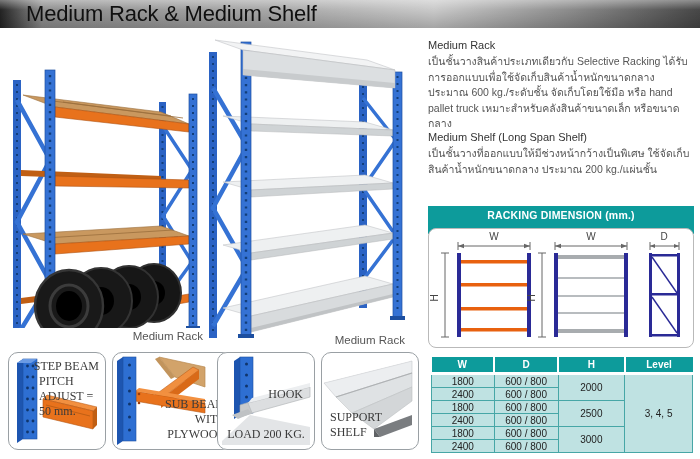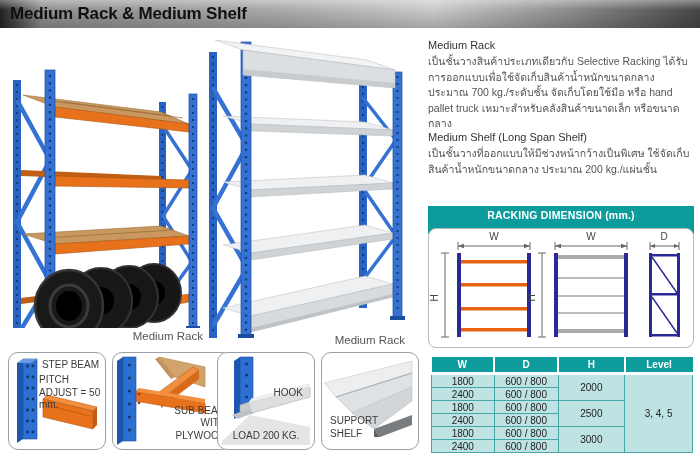--- a/index.html
+++ b/index.html
@@ -4,22 +4,22 @@
 <style>
   html,body{margin:0;padding:0;background:#fff;}
   .page{position:relative;width:700px;height:459px;background:#ffffff;overflow:hidden;
         font-family:"Liberation Sans","DejaVu Sans",sans-serif;}
 
   
   .header-bar{position:absolute;left:0;top:0;width:700px;height:28px;
     background:
       linear-gradient(180deg, rgba(255,255,255,.38), rgba(255,255,255,0) 35%, rgba(0,0,0,.18)),
       linear-gradient(90deg,#232323 0%,#8f8f8f 6%,#a9a9a9 40%,#c9c9c9 62%,#8a8a8a 82%,#474747 100%);}
-  .header-bar .title{position:absolute;left:10px;top:0;line-height:28px;font-size:17px;
-    font-weight:700;color:#101010;letter-spacing:-0.2px;}
+  .header-bar .title{position:absolute;left:26px;top:0;line-height:28px;font-size:22px;
+    font-weight:400;color:#101010;letter-spacing:-0.2px;}
 
   
   .figure{position:absolute;}
   .fig-rack{left:5px;top:30px;width:200px;height:312px;}
   .fig-shelf{left:203px;top:28px;width:220px;height:318px;}
   .fig-caption{position:absolute;font-size:11.5px;color:#555;}
   .fig-rack .fig-caption{right:2px;bottom:0;}
   .fig-shelf .fig-caption{right:18px;bottom:0;}
 
   
@@ -40,21 +40,21 @@
   table.spec th{background:#0d9b9b;color:#fff;font-size:10px;font-weight:700;height:15px;
     border-bottom:3px solid #fff;padding:0;}
   table.spec th + th{border-left:2px solid #fff;}
   table.spec td{background:#bfe2e2;border:1px solid #46a6a6;font-size:10px;color:#222;
     text-align:center;height:12px;padding:0;}
 
   
   .detail-box{position:absolute;top:352px;width:96px;height:96px;border:1.5px solid #9aa0a4;
     border-radius:10px;background:#fff;overflow:hidden;}
   .db1{left:8px;} .db2{left:112px;padding-left:22px;} .db3{left:217px;} .db4{left:321px;}
-  .db-label{position:absolute;font-size:10px;color:#3a3a3a;line-height:1.25;}
+  .db-label{position:absolute;font-size:12px;color:#3a3a3a;line-height:1.25;font-family:Liberation Serif, serif;}
   .db1-label{top:6px;right:6px;}
   .db1-note{top:21px;right:4px;width:62px;text-align:left;}
   .db2-label{bottom:7px;right:5px;width:72px;text-align:right;}
   .db3-label{top:34px;right:11px;}
   .db3-note{bottom:7px;left:8px;right:8px;text-align:center;margin-top:32px;}
   .db4-label{bottom:9px;left:8px;width:52px;text-align:left;}
   .detail-box svg{position:absolute;left:0;top:0;}
 </style>
 </head>
 <body>
@@ -181,21 +181,21 @@
       <g>
         <polygon points="40,22 192,42 164,32 12,12" fill="#f2f3f4" stroke="#c2c5c7" stroke-width="0.6"></polygon>
         <polygon points="40,22 192,42 192,60 40,47" fill="#dcdfe1" stroke="#b4b7b9" stroke-width="0.5"></polygon>
         <polygon points="40,41 192,55 192,60 40,47" fill="#c8cbcd"></polygon>
       </g>
     </svg>
     <div class="fig-caption">Medium Rack</div>
   </div>
 
   <div class="desc-title rack-title">Medium Rack</div>
-  <div class="desc-body rack-body">เป็นชั้นวางสินค้าประเภทเดียวกับ Selective Racking ได้รับการออกแบบเพื่อใช้จัดเก็บสินค้าน้ำหนักขนาดกลาง ประมาณ 700 kg./ระดับชั้น จัดเก็บโดยใช้มือ หรือ hand pallet truck เหมาะสำหรับคลังสินค้าขนาดเล็ก หรือขนาดกลาง</div>
+  <div class="desc-body rack-body">เป็นชั้นวางสินค้าประเภทเดียวกับ Selective Racking ได้รับการออกแบบเพื่อใช้จัดเก็บสินค้าน้ำหนักขนาดกลาง ประมาณ 600 kg./ระดับชั้น จัดเก็บโดยใช้มือ หรือ hand pallet truck เหมาะสำหรับคลังสินค้าขนาดเล็ก หรือขนาดกลาง</div>
   <div class="desc-title shelf-title">Medium Shelf (Long Span Shelf)</div>
   <div class="desc-body shelf-body">เป็นชั้นวางที่ออกแบบให้มีช่วงหน้ากว้างเป็นพิเศษ ใช้จัดเก็บสินค้าน้ำหนักขนาดกลาง ประมาณ 200 kg./แผ่นชั้น</div>
 
   <div class="dim-header">RACKING DIMENSION (mm.)</div>
   <div class="dim-box">
     <svg width="264" height="117" viewBox="0 0 264 117" font-family="Liberation Sans, DejaVu Sans, sans-serif">
 
       <g>
         <text x="65" y="11" font-size="10" fill="#444" text-anchor="middle">W</text>
         <line x1="29" y1="17" x2="101" y2="17" stroke="#666" stroke-width="1"></line>

